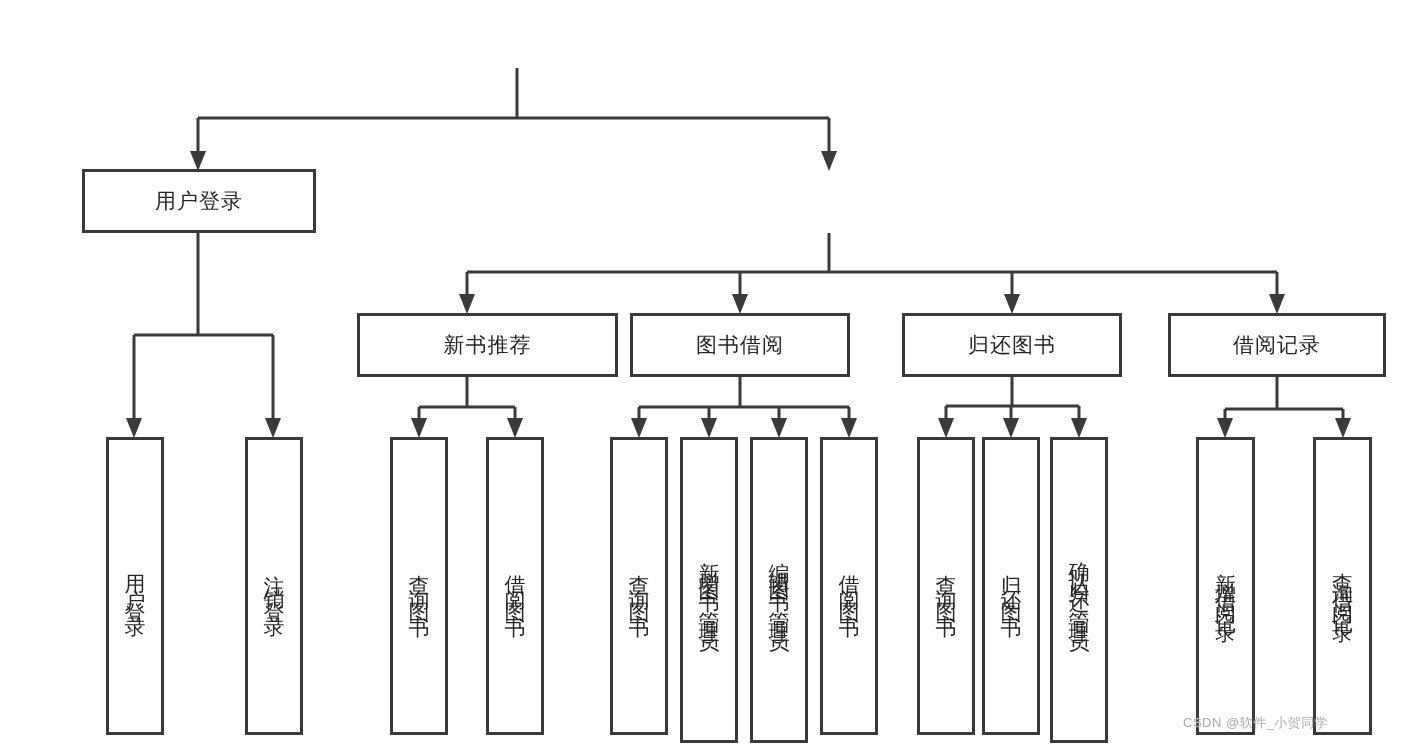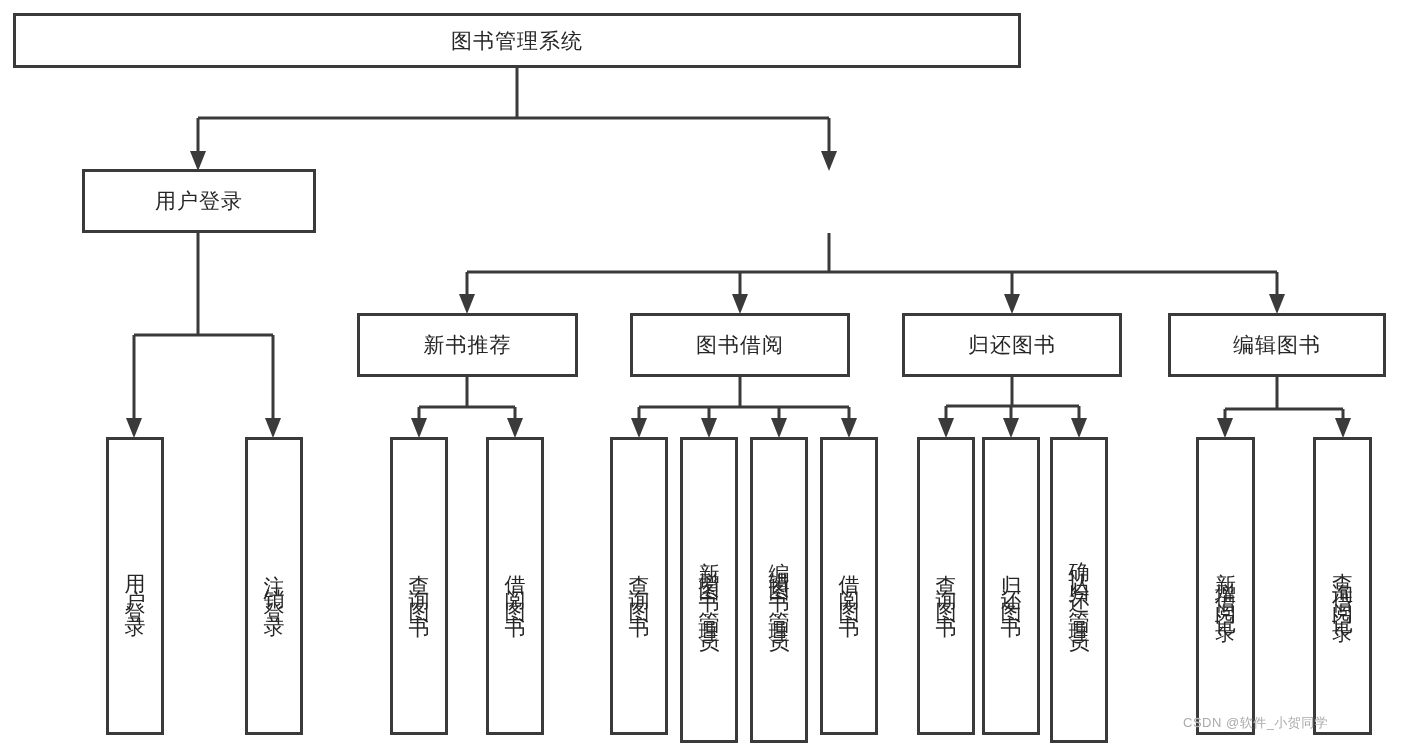--- a/index.html
+++ b/index.html
@@ -93,39 +93,36 @@
       <path class="ar" d="M1003 418 L1019 418 L1011 438 Z"></path>
       <path class="ar" d="M1071 418 L1087 418 L1079 438 Z"></path>
     </g>
     <g>
       <path class="ln" d="M1277 377 V409 M1225 409 H1343 M1225 409 V420 M1343 409 V420"></path>
       <path class="ar" d="M1217 418 L1233 418 L1225 438 Z"></path>
       <path class="ar" d="M1335 418 L1351 418 L1343 438 Z"></path>
     </g>
   </svg>
 
-  <div class="box" style="left:13px;top:13px;width:1008px;height:55px">
-    <span>图书管理系统</span>
-  </div>
 
   <div class="box" style="left:82px;top:169px;width:234px;height:64px">
     <span>用户登录</span>
   </div>
 
-  <div class="box" style="left:357px;top:313px;width:221px;height:64px">
+  <div class="box" style="left:357px;top:313px;width:261px;height:64px">
     <span>新书推荐</span>
   </div>
   <div class="box" style="left:630px;top:313px;width:220px;height:64px">
     <span>图书借阅</span>
   </div>
   <div class="box" style="left:902px;top:313px;width:220px;height:64px">
     <span>归还图书</span>
   </div>
   <div class="box" style="left:1168px;top:313px;width:218px;height:64px">
-    <span>编辑图书</span>
+    <span>借阅记录</span>
   </div>
 
   <div class="box leaf vt4" style="left:106px;top:437px;width:58px;height:298px">
     <span>用户登录</span>
   </div>
   <div class="box leaf vt4" style="left:245px;top:437px;width:58px;height:298px">
     <span>注销登录</span>
   </div>
 
   <div class="box leaf vt4" style="left:390px;top:437px;width:58px;height:298px">

